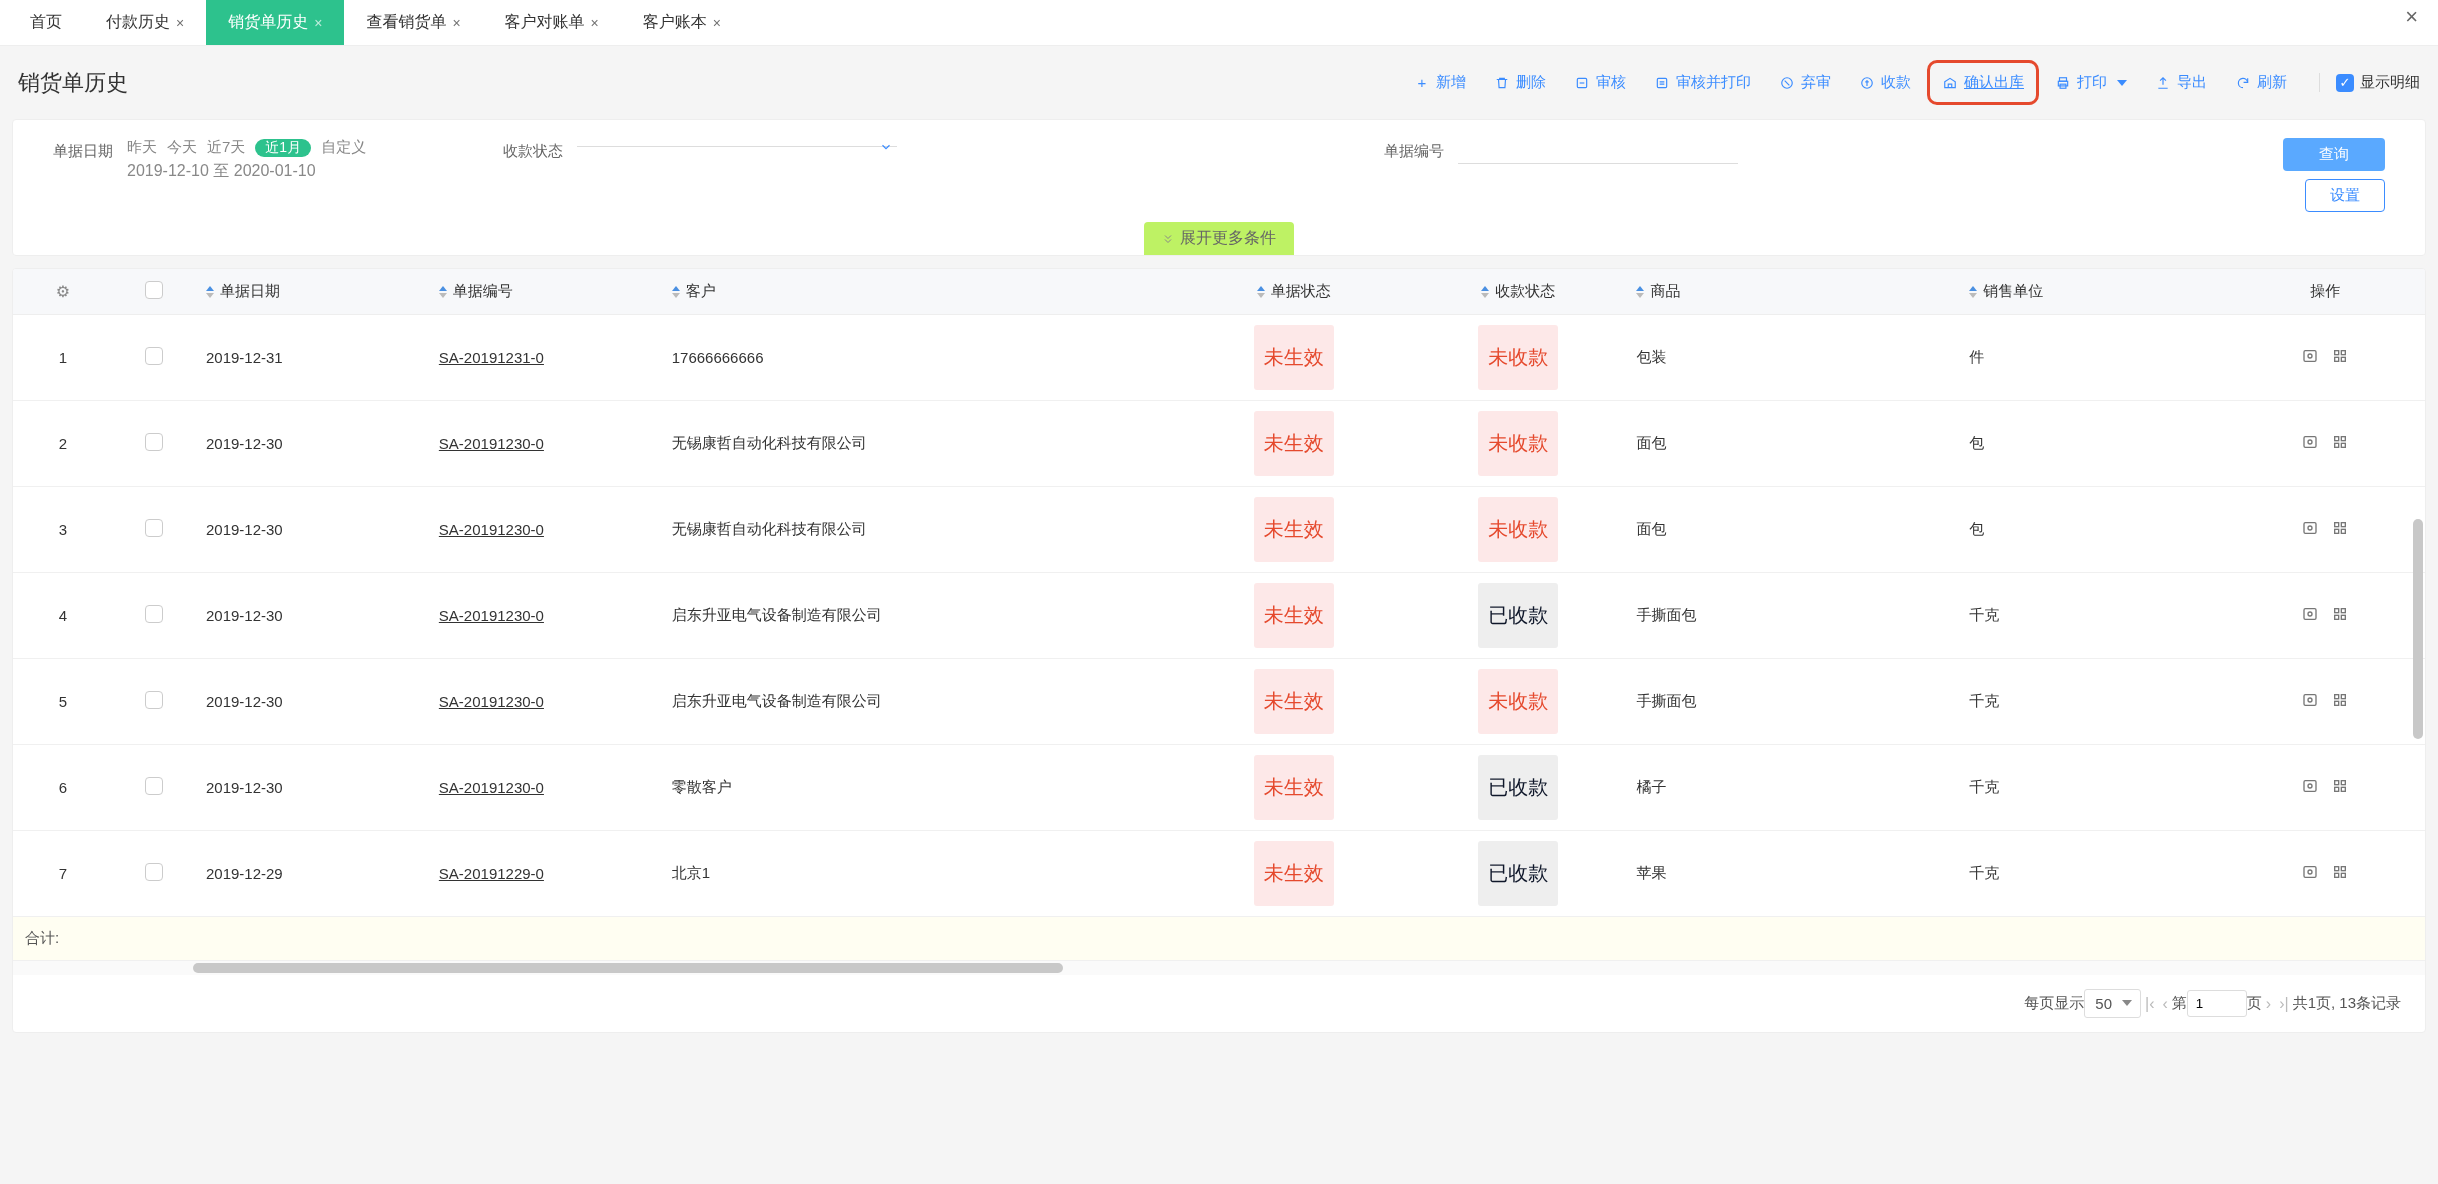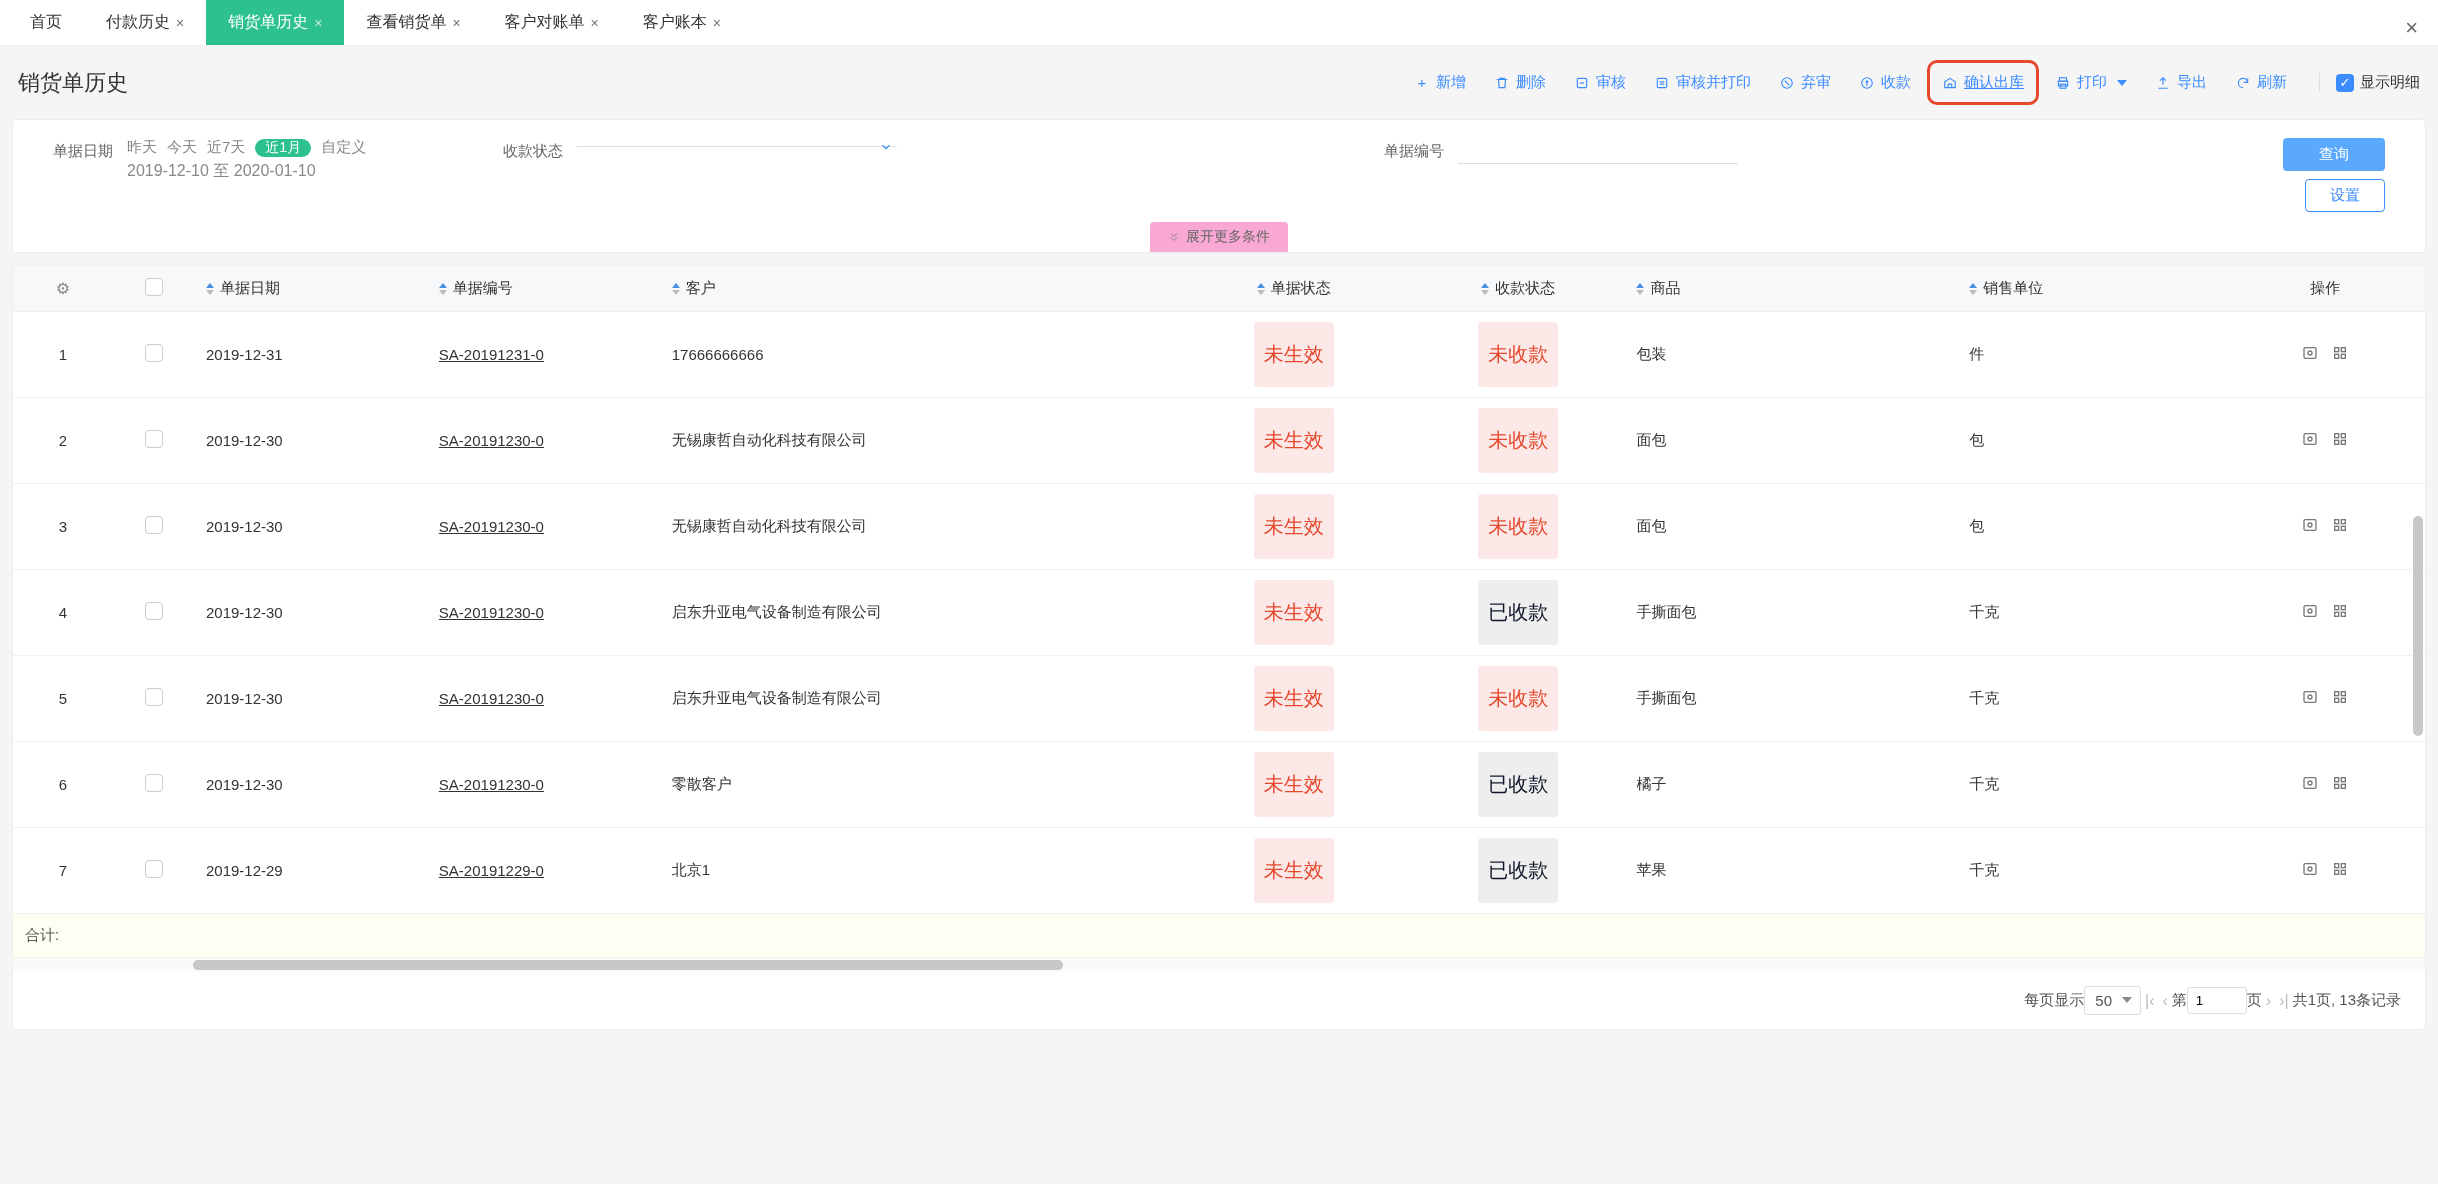--- a/index.html
+++ b/index.html
@@ -5,21 +5,21 @@
 * { margin: 0; padding: 0; box-sizing: border-box; }
 body {
   font-family: -apple-system, "PingFang SC", "Microsoft YaHei", sans-serif;
   background: #f5f5f5;
   color: #333;
   font-size: 14px;
 }
 .tabs-bar {
   background: #fff;
   display: flex;
-  align-items: flex-end;
+  align-items: flex-start;
   border-bottom: 1px solid #eee;
   padding-left: 8px;
   position: relative;
 }
 .tab {
   padding: 12px 22px;
   font-size: 16px;
   color: #333;
   cursor: pointer;
   display: flex;
@@ -133,22 +133,22 @@
 }
 .btn-outline {
   background:#fff; color:#3b8cff; border:1px solid #3b8cff;
   padding:6px 24px; border-radius:4px; font-size:15px; cursor:pointer;
 }
 .expand-more {
   text-align:center; margin-top:10px;
 }
 .expand-more-inner {
   display:inline-flex; align-items:center; gap:6px;
-  background:#f9a8d4; padding:6px 18px; border-radius:4px 4px 0 0;
-  color:#666; font-size:14px; cursor:pointer;justify-content:center;
+  background:#bef264; padding:6px 18px; border-radius:4px 4px 0 0;
+  color:#666; font-size:16px; cursor:pointer;justify-content:center;
 }
 .table-wrap {
   background:#fff; border:1px solid #eee; border-radius:4px;
   margin-top:12px; overflow:hidden;
 }
 table { width:100%; border-collapse:collapse; table-layout:fixed; }
 thead th {
   background:#f7f8fa; padding:12px 10px; text-align:left;
   font-weight:500; color:#333; font-size:15px;
   border-bottom:1px solid #eee; white-space:nowrap;

